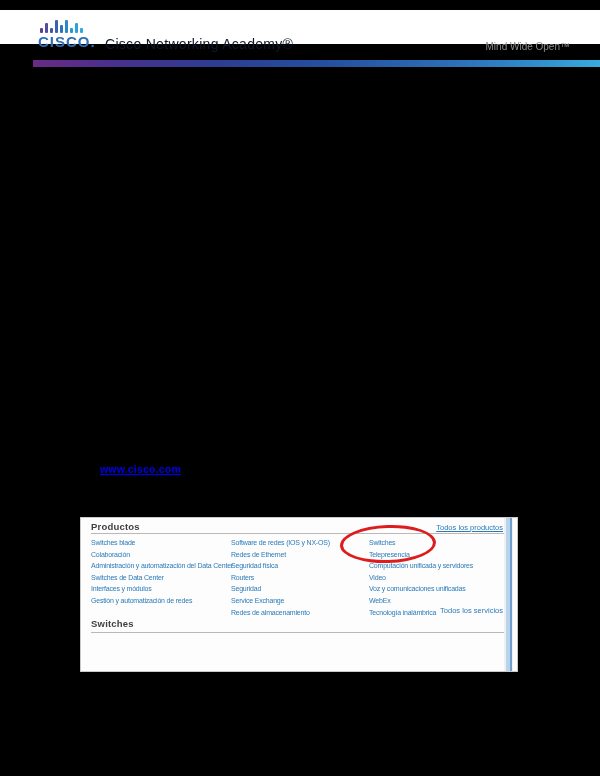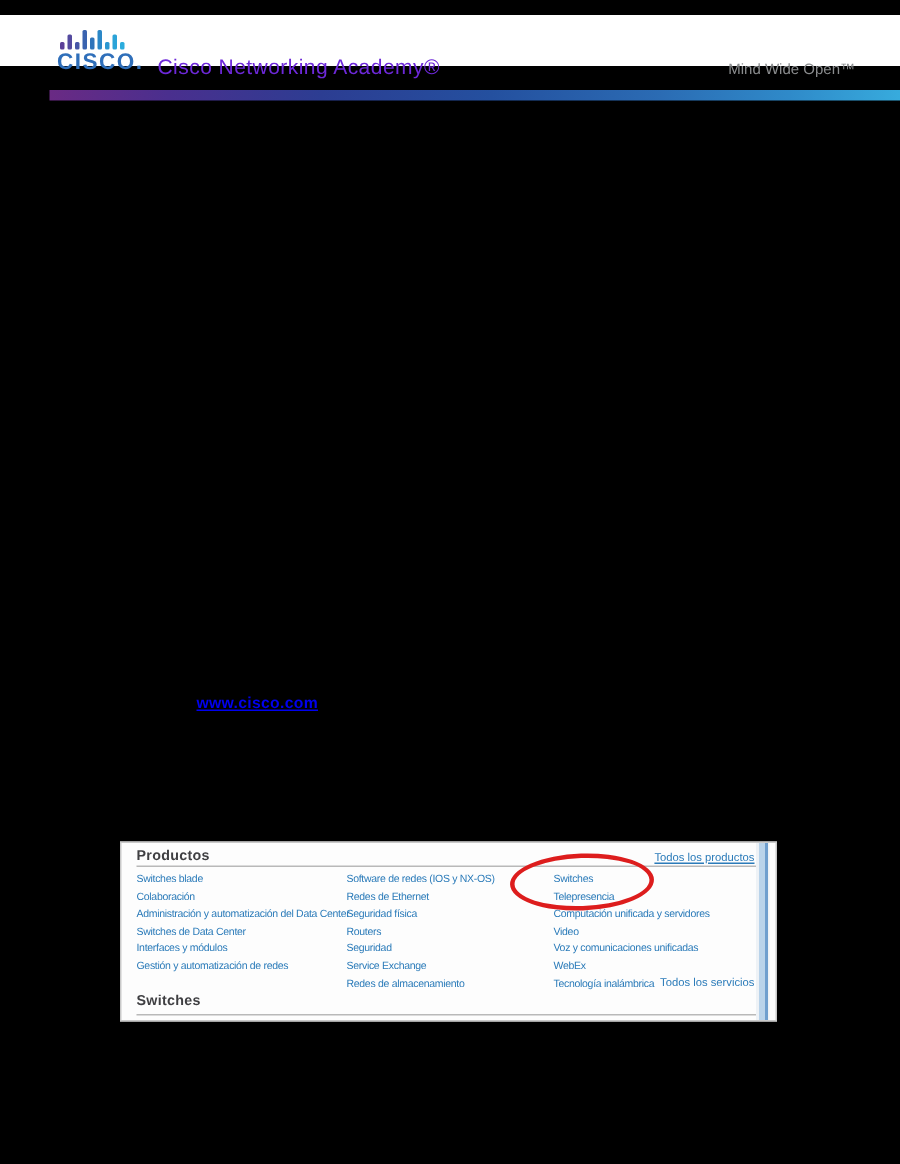--- a/index.html
+++ b/index.html
@@ -5,30 +5,30 @@
   html,body{margin:0;padding:0;background:#000;}
   #page{position:relative;width:600px;height:776px;background:#000;overflow:hidden;
         font-family:"Liberation Sans",sans-serif;}
   
   #header-band{position:absolute;left:0;top:10px;width:600px;height:34px;background:#ffffff;}
   #logo{position:absolute;left:38px;top:6px;width:70px;height:40px;}
   #logo-bars{position:absolute;left:2px;top:2px;height:15px;display:flex;align-items:flex-end;gap:2px;}
   #logo-bars span{display:inline-block;width:3px;border-radius:1px;}
   #logo-word{position:absolute;left:0px;top:17px;font-size:15px;font-weight:bold;
              letter-spacing:1px;color:#2f6fba;text-transform:uppercase;}
-  #brand{position:absolute;left:105px;top:26px;font-size:14px;color:#6d28d9;letter-spacing:0.3px;}
+  #brand{position:absolute;left:105px;top:26px;font-size:14px;color:#0f172a;letter-spacing:0.3px;}
   #tagline{position:absolute;right:30px;top:31px;font-size:10px;color:#8a8c8e;}
   #gradient-bar{position:absolute;left:33px;top:60px;width:567px;height:7px;
      background:linear-gradient(to right,#6a2a84 0%,#4a2f8e 14%,#2c3d92 32%,#24509f 52%,#2b6cb4 72%,#2f8ac9 87%,#37abdd 100%);}
   
-  #body-link{position:absolute;left:131px;top:463px;font-size:10.5px;font-weight:bold;
+  #body-link{position:absolute;left:100px;top:463px;font-size:10.5px;font-weight:bold;
      color:#0000ee;text-decoration:underline;letter-spacing:0.2px;text-align:right;}
   
-  #panel{position:absolute;left:80px;top:517px;width:438px;height:120px;background:#fdfdfd;
-     border:1px solid #c9c9c9;box-sizing:border-box;margin-top:44px;}
+  #panel{position:absolute;left:80px;top:517px;width:438px;height:155px;background:#fdfdfd;
+     border:1px solid #c9c9c9;box-sizing:border-box;}
   .p-heading{position:absolute;font-size:9.5px;font-weight:bold;color:#3f3f42;letter-spacing:0.2px;}
   .p-all{position:absolute;font-size:7.5px;color:#2b7bb9;text-decoration:none;}
   #products-heading{left:10px;top:3px;}
   #all-products-link{right:14px;top:5px;text-decoration:underline;}
   #rule-products{position:absolute;left:10px;right:13px;top:15px;border-top:1px solid #b9b9b9;}
   .link-col{position:absolute;top:19px;font-size:7px;letter-spacing:-0.2px;line-height:11.6px;}
   .link-col a{display:block;color:#2b7bb9;text-decoration:none;white-space:nowrap;}
   #col-1{left:10px;width:138px;}
   #col-2{left:150px;width:136px;}
   #col-3{left:288px;width:136px;}

